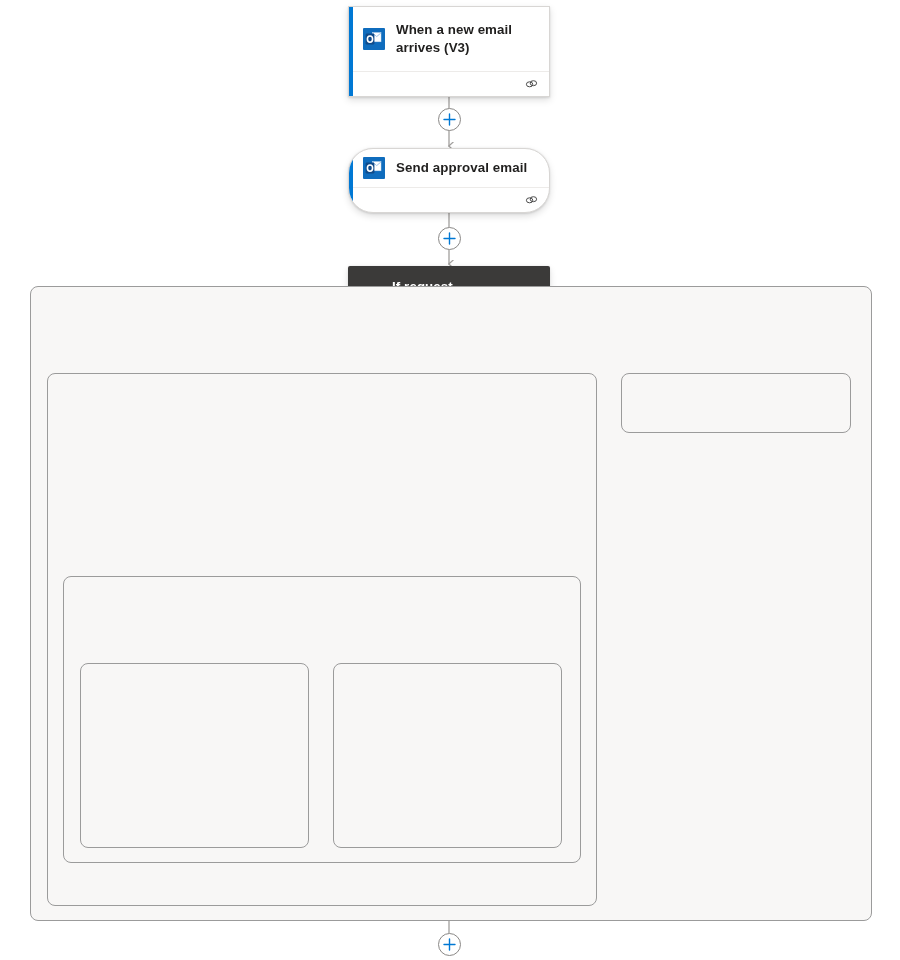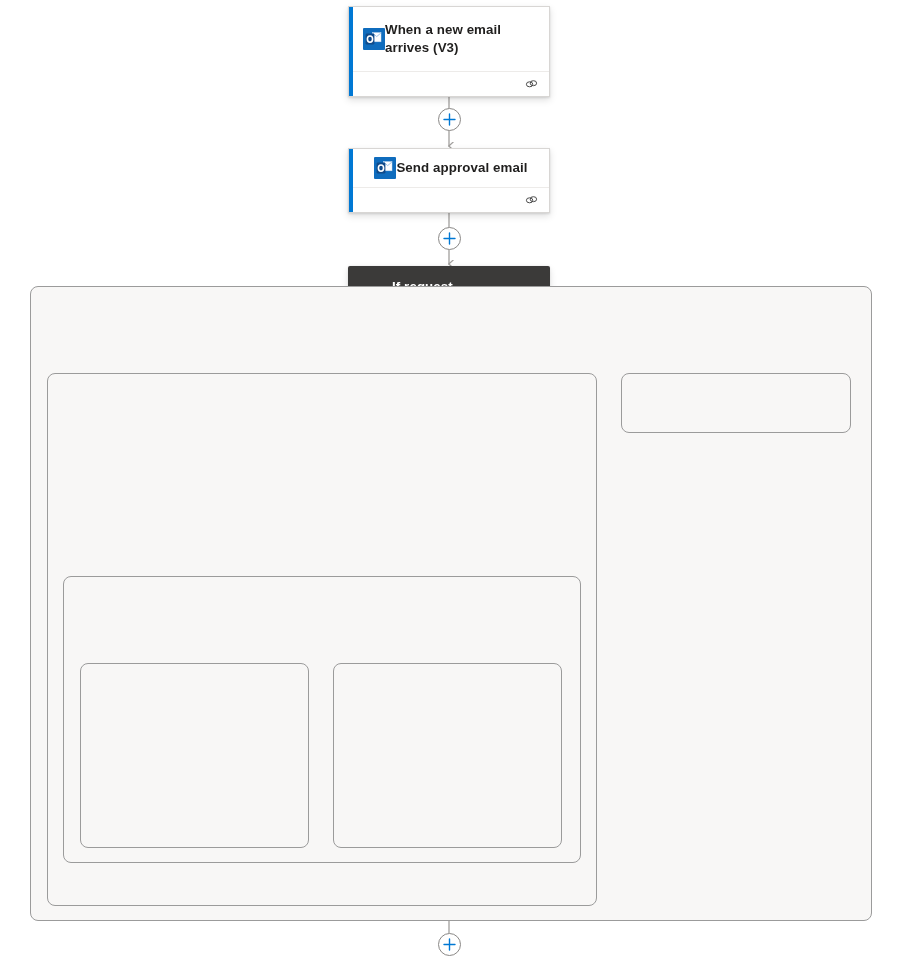--- a/index.html
+++ b/index.html
@@ -53,22 +53,22 @@
     left: 0;
     top: 0;
     bottom: 0;
     width: 4px;
   }
   .card-head {
     flex: 1 1 auto;
     display: flex;
     align-items: center;
     padding: 0 10px 0 14px;
+    gap: 11px;
     min-height: 0;
-    justify-content: center;
   }
   .card-title {
     font-size: 13.3px;
     font-weight: 600;
     color: #201f1e;
     line-height: 1.33;
     letter-spacing: .1px;
   }
   .card-foot {
     flex: 0 0 24px;
@@ -211,21 +211,21 @@
           </svg>
           <span class="card-title">When a new email arrives (V3)</span>
         </div>
         <div class="card-foot">
           <svg class="link-glyph" viewBox="0 0 15 12">
             <ellipse cx="5.6" cy="6.3" rx="3.2" ry="2.5" fill="none" stroke="#4a4a4a" stroke-width="1"></ellipse>
             <ellipse cx="9.4" cy="5.2" rx="3.2" ry="2.5" fill="none" stroke="#4a4a4a" stroke-width="1"></ellipse>
           </svg>
         </div>
       </div>
-      <div class="card" style="left: 348px; top: 148px; width: 202px; height: 65px;">
+      <div class="card" style="left: 348px; top: 148px; width: 202px; height: 65px; border-radius: 25px;">
         <span class="accent" style="background:#0078d4"></span>
         <div class="card-head">
           <svg class="appicon" viewBox="0 0 22 22">
             <rect x="0" y="0" width="22" height="22" fill="#0f6cbd"></rect>
             <rect x="9.4" y="4.6" width="8.6" height="9.2" fill="#ffffff"></rect>
             <rect x="9.4" y="4.6" width="8.6" height="9.2" fill="none" stroke="#c7dcf2" stroke-width=".5"></rect>
             <path d="M9.6,5.1 L13.7,8.6 L17.8,5.1" fill="none" stroke="#9bc2e8" stroke-width="1"></path>
             <rect x="2.6" y="5.6" width="8.8" height="11" rx="1.4" fill="#0f4a8a"></rect>
             <ellipse cx="7" cy="11.1" rx="2.6" ry="3.1" fill="none" stroke="#ffffff" stroke-width="1.6"></ellipse>
           </svg>

